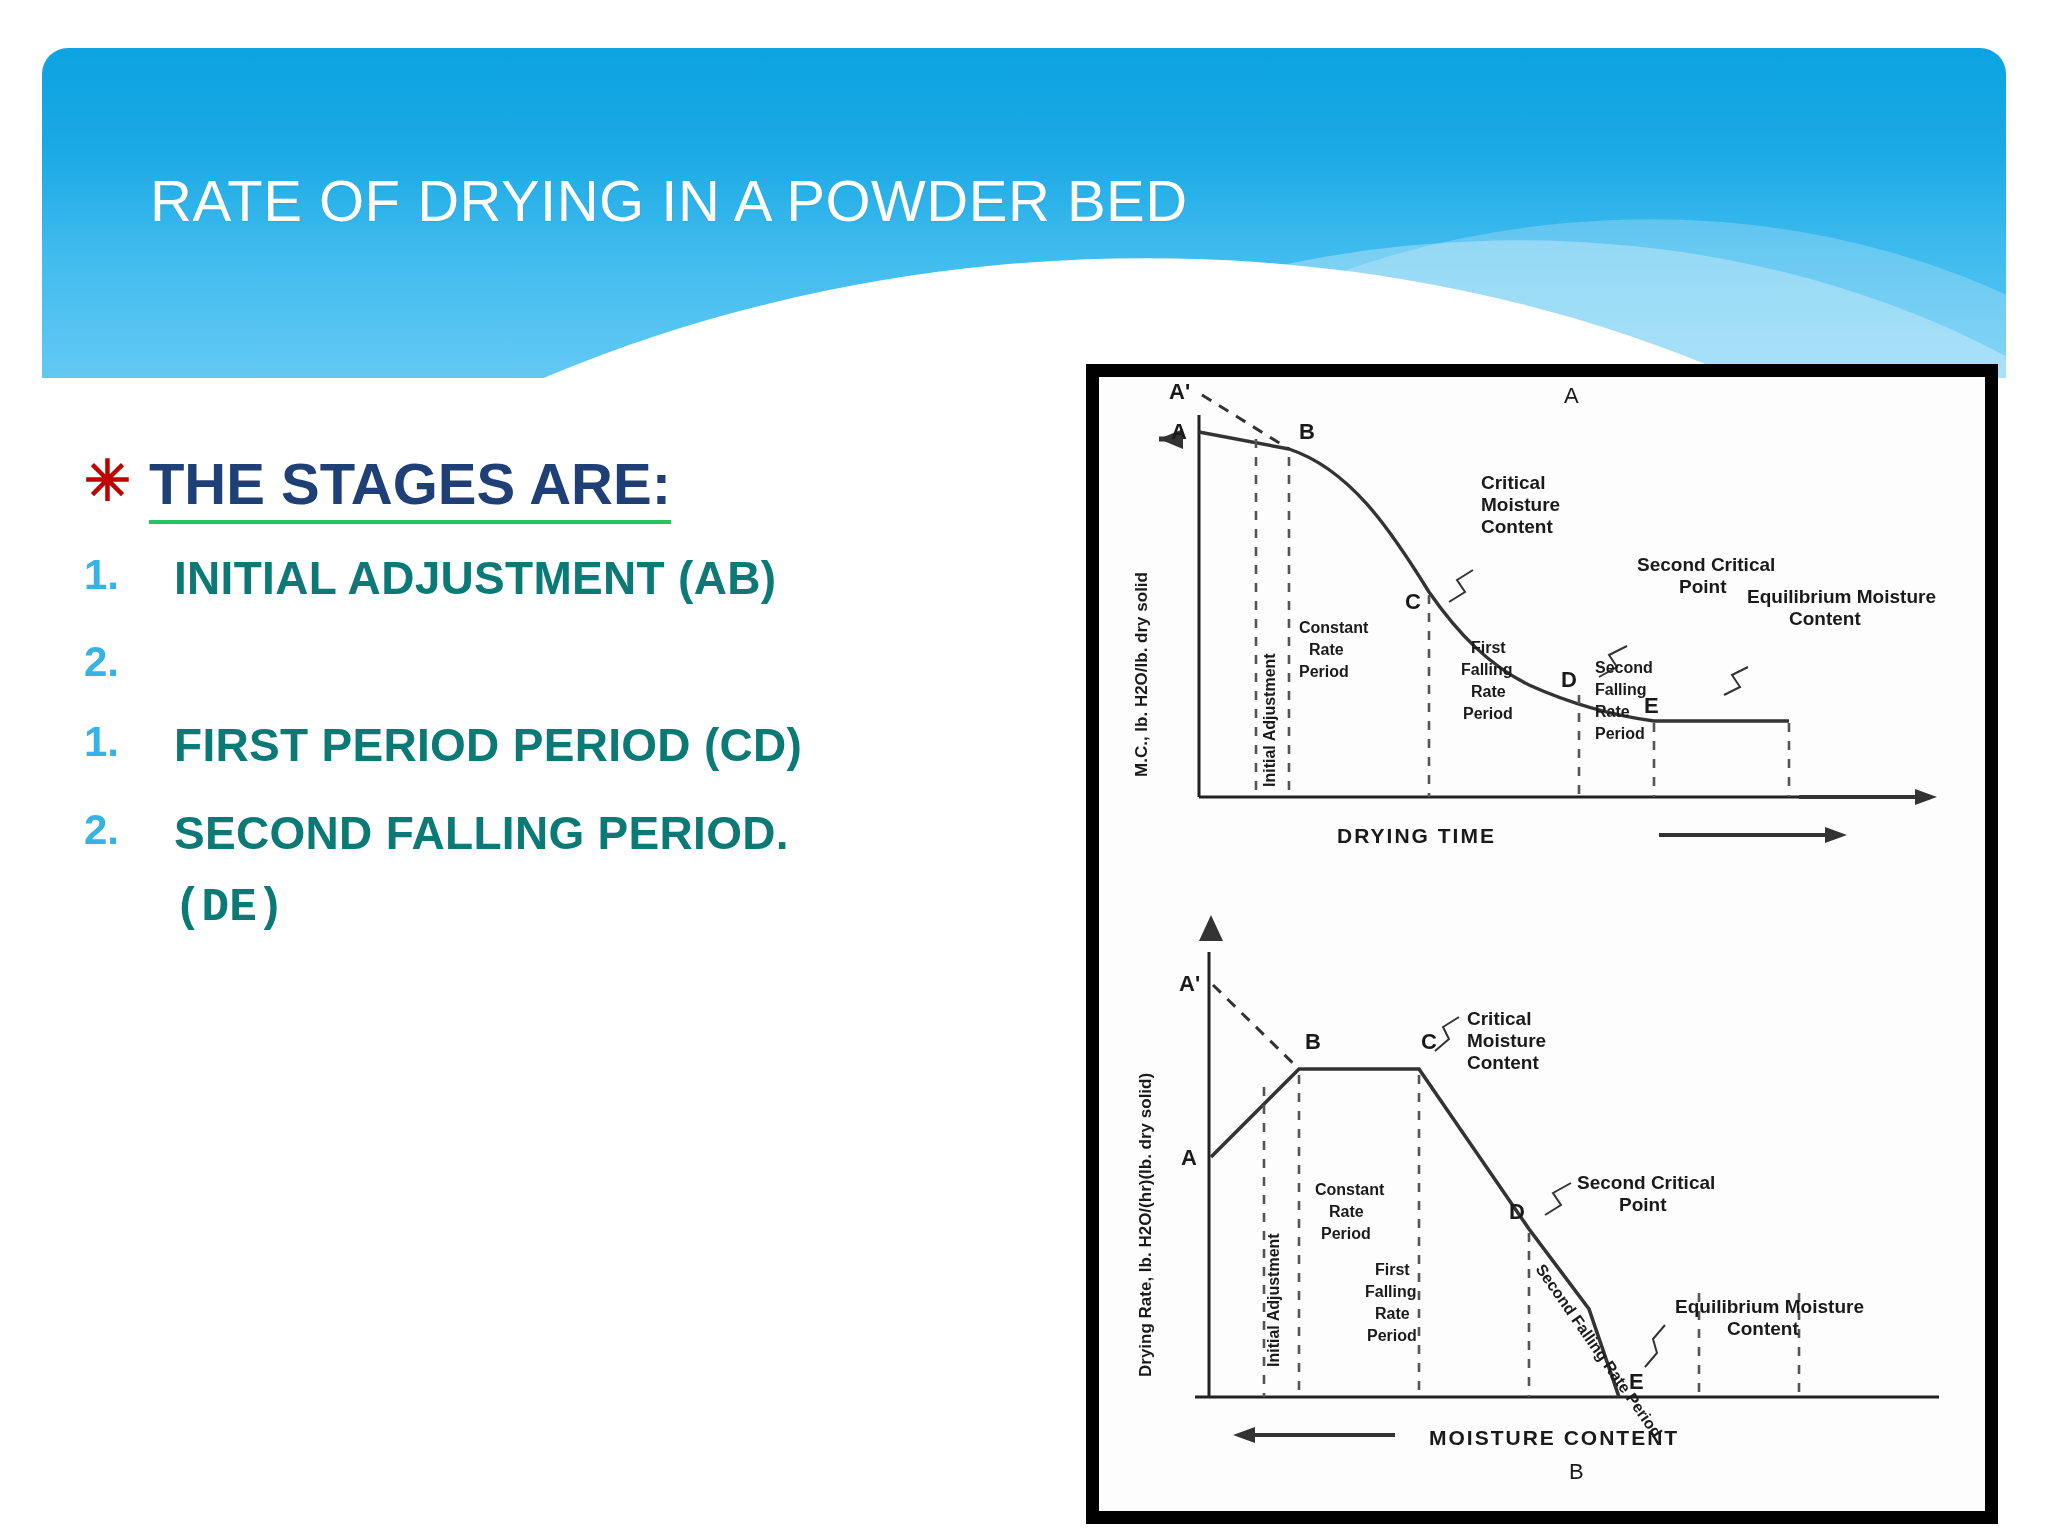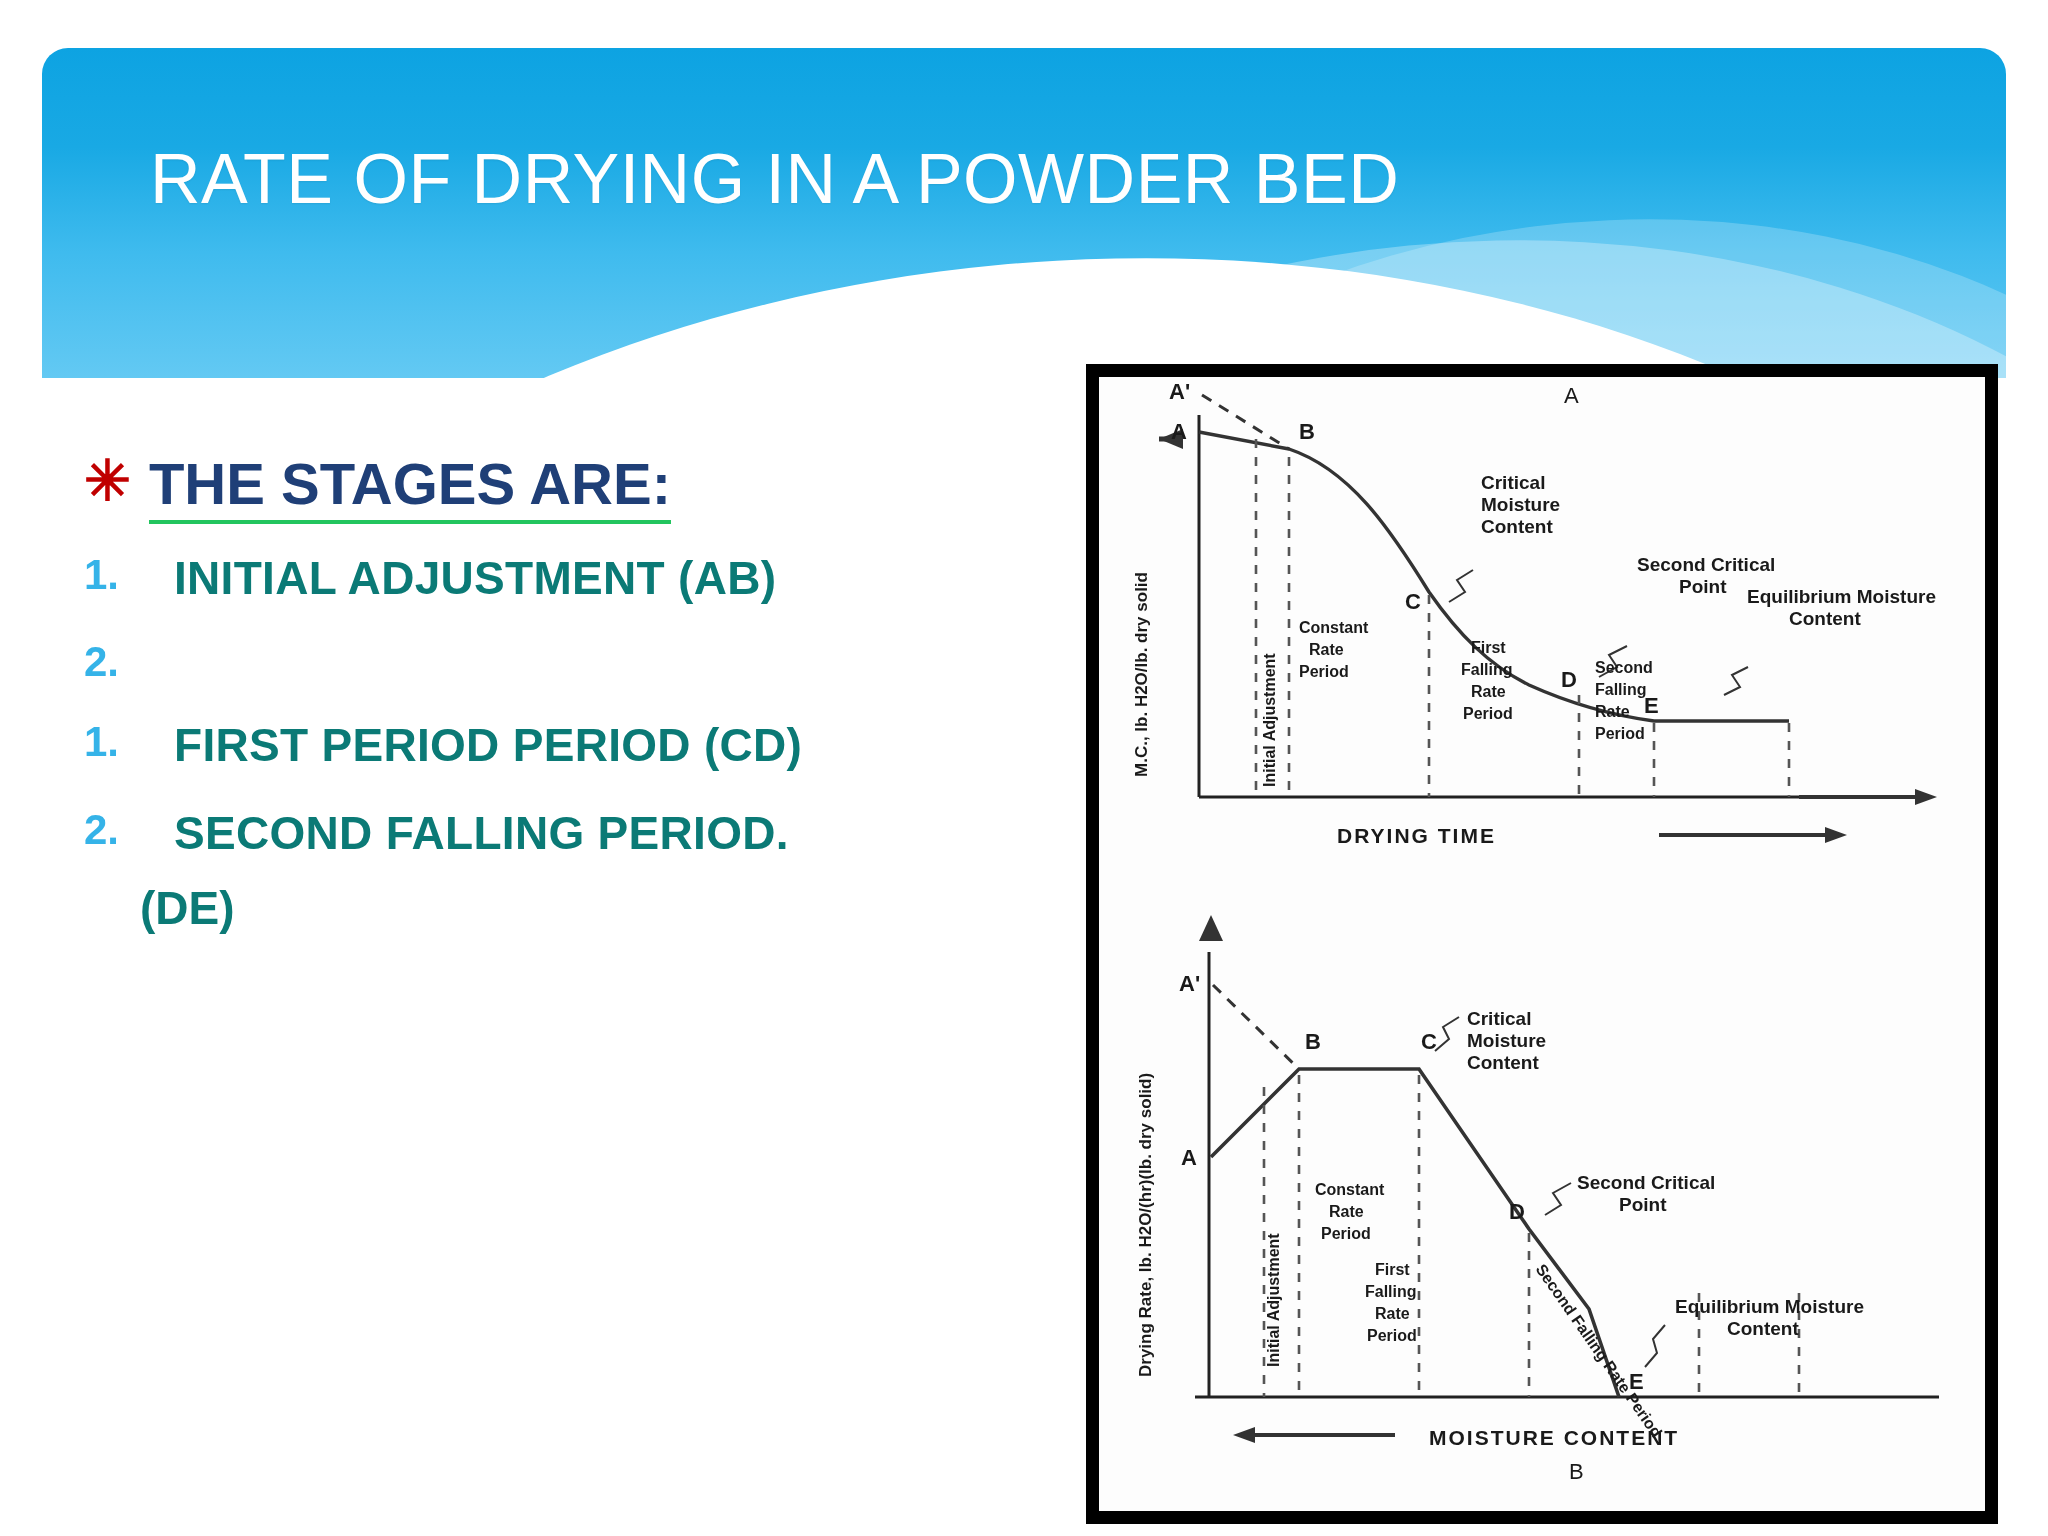--- a/index.html
+++ b/index.html
@@ -28,22 +28,22 @@
     position:absolute;left:500px;top:196px;width:1800px;height:700px;
     background:rgba(255,255,255,.30);border-radius:50% 50% 0 0 / 100% 100% 0 0;
     transform:rotate(-5.5deg);
   }
   .banner-wave3{
     position:absolute;left:780px;top:176px;width:1500px;height:600px;
     background:rgba(255,255,255,.22);border-radius:50% 50% 0 0 / 100% 100% 0 0;
     transform:rotate(-7deg);
   }
   .slide-title{
-    position:absolute;left:150px;top:144px;width:1820px;
-    font-size:70px;line-height:1;color:#ffffff;
+    position:absolute;left:150px;top:172px;width:1820px;
+    font-size:58px;line-height:1;color:#ffffff;
     font-weight:400;letter-spacing:.5px;white-space:nowrap;
     text-shadow:0 1px 2px rgba(0,0,0,.07);
   }
 
   
   .content{position:absolute;left:84px;top:455px;width:950px;}
   .lead{
     display:flex;align-items:flex-start;gap:18px;margin-bottom:38px;
   }
   .lead .star{
@@ -63,21 +63,21 @@
   }
   .li .txt{
     color:#0b7a76;font-size:46px;font-weight:700;line-height:1.2;
     letter-spacing:.3px;
     text-align:center;
   }
   .standalone{
     color:#0b7a76;font-size:46px;font-weight:700;line-height:1.2;
     margin:-12px 0 30px 0;
   }
-  .cont-indent{margin-left:56px;}
+  .cont-indent{margin-left:90px;font-family:Liberation Mono, monospace;}
 
   
   .figure{
     position:absolute;left:1086px;top:364px;width:912px;height:1160px;
     background:#ffffff;border:13px solid #000000;box-sizing:border-box;
   }
   .fig-inner{position:relative;width:100%;height:100%;background:#fdfdfd;}
   .chart{position:absolute;left:0;width:100%;}
   .chart-top{top:0;height:520px;}
   .chart-bot{top:520px;height:614px;}

